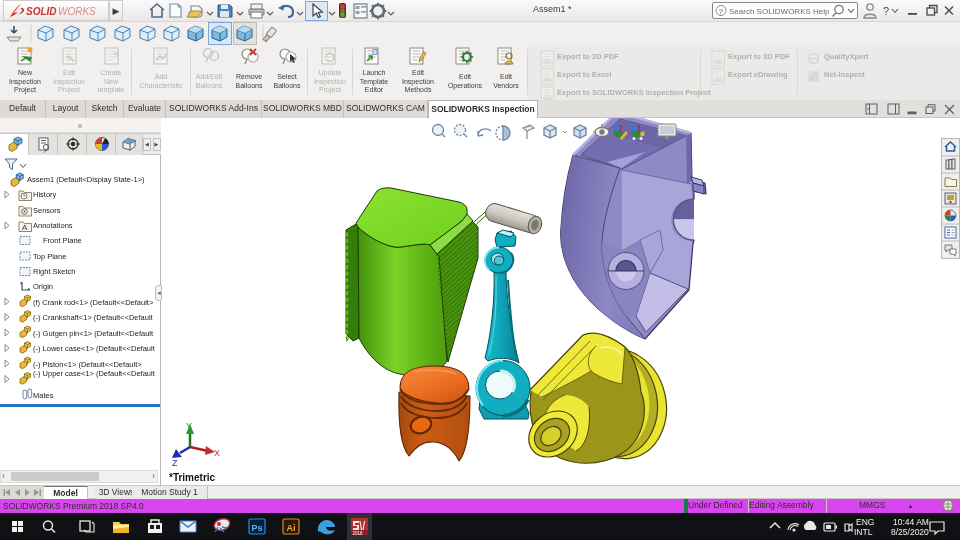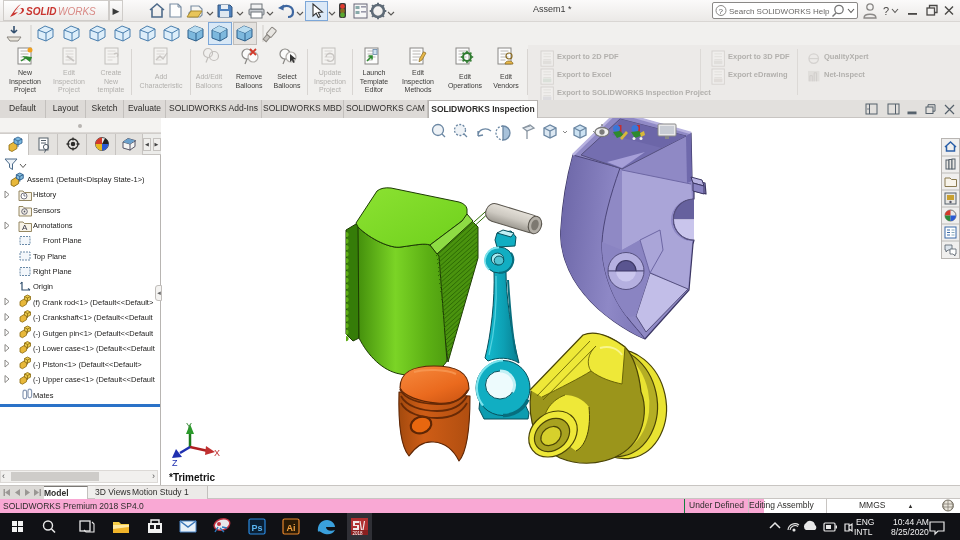--- a/index.html
+++ b/index.html
@@ -30,24 +30,24 @@
 #ptabs { position:absolute; left:0; top:15px; width:161px; height:22px; background:#ececea; border-top:1px solid #d0cdca; border-bottom:1px solid #c6c3c0; }
 .ptab { position:absolute; top:0; width:29px; height:21px; border-right:1px solid #c6c3c0; background:#e4e2df; }
 .ptab.active { background:#fff; }
 #tree { position:absolute; left:0; top:37px; width:160px; height:315px; font-size:7.5px; color:#1c1b1a; overflow:hidden; }
 .trow { position:absolute; white-space:nowrap; height:12px; line-height:12px; }
 
 #viewport { position:absolute; left:162px; top:0; width:798px; height:367px; background:#fff; }
 #trimetric { position:absolute; left:7px; top:354px; font-size:10px; font-weight:bold; color:#111; }
 
 #bottabs { position:absolute; left:0; top:485px; width:960px; height:14px; background:#f0efed; border-top:1px solid #c8c5c2; border-bottom:1px solid #c8c5c2; }
-.btab { position:absolute; top:0; height:13px; font-size:8.5px; line-height:13px; text-align:left; color:#2e2d2b; background:#eceae8; border-right:1px solid #c3c0bd; }
+.btab { position:absolute; top:0; height:13px; font-size:8.5px; line-height:13px; text-align:center; color:#2e2d2b; background:#eceae8; border-right:1px solid #c3c0bd; }
 .btab.active { background:#fff; font-weight:bold; border-top:1px solid #7a7875; }
 
-#statusbar { position:absolute; left:0; top:499px; width:764px; height:14px; background:#f9a8d4; font-size:8.5px; color:#2e2d2b; }
+#statusbar { position:absolute; left:0; top:499px; width:960px; height:14px; background:#d946ef; font-size:8.5px; color:#2e2d2b; }
 
 #taskbar { position:absolute; left:0; top:513px; width:960px; height:27px; background:#101115; }
 </style>
 </head>
 <body>
 <div id="app">
   <div id="titlebar">
     <div id="logo">
       <svg width="104" height="19" viewBox="0 0 104 19">
         <path d="M6 16 C10 10 13 5 17 3 C13 7 11 10 10 12 L14 11 C12 13 9 15 6 16 Z" fill="#c9342f"></path>
@@ -809,28 +809,28 @@
             <path d="M2 3 a1.8 1.8 0 0 1 3.6 0 v5 a1.8 1.8 0 0 1 -3.6 0 z"></path>
             <path d="M7 2 a1.8 1.8 0 0 1 3.6 0 v5 a1.8 1.8 0 0 1 -3.6 0 z"></path>
           </g>
         </svg>
         <div class="trow" style="left:27px;top:18.5px">Assem1  (Default&lt;Display State-1&gt;)</div>
         <div class="trow" style="left:33px;top:34px">History</div>
         <div class="trow" style="left:33px;top:49.5px">Sensors</div>
         <div class="trow" style="left:33px;top:65px">Annotations</div>
         <div class="trow" style="left:43px;top:80px">Front Plane</div>
         <div class="trow" style="left:33px;top:95.5px">Top Plane</div>
-        <div class="trow" style="left:33px;top:111px">Right Plane</div>
+        <div class="trow" style="left:33px;top:111px">Right Sketch</div>
         <div class="trow" style="left:33px;top:126px">Origin</div>
         <div class="trow" style="left:33px;top:141.5px">(f) Crank rod&lt;1&gt;  (Default&lt;&lt;Default&gt;</div>
         <div class="trow" style="left:33px;top:157px">(-) Crankshaft&lt;1&gt;  (Default&lt;&lt;Default</div>
         <div class="trow" style="left:33px;top:172.5px">(-) Gutgen pin&lt;1&gt;  (Default&lt;&lt;Default</div>
         <div class="trow" style="left:33px;top:188px">(-) Lower case&lt;1&gt;  (Default&lt;&lt;Default</div>
         <div class="trow" style="left:33px;top:203.5px">(-) Piston&lt;1&gt;  (Default&lt;&lt;Default&gt;</div>
-        <div class="trow" style="left:33px;top:219px">(-) Upper case&lt;1&gt;  (Default&lt;&lt;Default</div>
+        <div class="trow" style="left:33px;top:213px">(-) Upper case&lt;1&gt;  (Default&lt;&lt;Default</div>
         <div class="trow" style="left:33px;top:234.5px">Mates</div>
         <div style="position:absolute;left:0;top:249px;width:160px;height:2.5px;background:#2a72c8"></div>
       </div>
       <div id="hscroll" style="position:absolute;left:0;top:352px;width:158px;height:13px;background:#f1f0ee;border:1px solid #dcd9d6">
         <div style="position:absolute;left:1px;top:0px;font-size:9px;color:#555;line-height:11px">‹</div>
         <div style="position:absolute;left:10px;top:1px;width:88px;height:9px;background:#ceccc9"></div>
         <div style="position:absolute;right:2px;top:0px;font-size:9px;color:#555;line-height:11px">›</div>
       </div>
       <div style="position:absolute;left:155px;top:167px;width:7px;height:16px;background:#f4f3f1;border:1px solid #c0bdba;border-radius:3px 0 0 3px;font-size:6px;color:#666;text-align:center;line-height:14px">◄</div>
     </div>
@@ -846,21 +846,21 @@
         <path d="M34,3 l5,3.5 l-5,3.5 z"></path>
           <rect x="39.5" y="3" width="1.5" height="7"></rect>
       </g>
     </svg>
     <div class="btab active" style="left:44px;width:44px">Model</div>
     <div class="btab" style="left:95px;width:44px">3D Views</div>
     <div class="btab" style="left:132px;width:76px">Motion Study 1</div>
   </div>
   <div id="statusbar">
     <div style="position:absolute;left:3px;top:2px">SOLIDWORKS Premium 2018 SP4.0</div>
-    <div style="position:absolute;left:684px;top:0;width:64px;height:14px;border-left:1px solid #15803d;text-align:center;line-height:13px">Under Defined</div>
+    <div style="position:absolute;left:684px;top:0;width:64px;height:14px;border-left:4px solid #15803d;line-height:13px">Under Defined</div>
     <div style="position:absolute;left:748px;top:0;width:78px;height:14px;border-left:1px solid #c8c5c2;text-align:left;line-height:13px">Editing Assembly</div>
     <div style="position:absolute;left:826px;top:0;width:108px;height:14px;border-left:1px solid #c8c5c2;line-height:13px"><span style="margin-left:32px">MMGS</span><span style="margin-left:22px;font-size:6px">▲</span></div>
     <svg width="16" height="13" viewBox="0 0 16 13" style="position:absolute;left:940px;top:0">
       <circle cx="8" cy="6.5" r="5.5" fill="#e8e4da" stroke="#7a7468"></circle>
       <path d="M3,5 h10 M3,8 h10 M8,1 v11 M5,2 c-2,3 -2,6 0,9 M11,2 c2,3 2,6 0,9" stroke="#7a7468" fill="none" stroke-width="0.7"></path>
     </svg>
   </div>
   <div id="taskbar">
     <svg width="960" height="27" viewBox="0 0 960 27">
       <rect x="347" y="0" width="25" height="27" fill="#2f3036"></rect>

